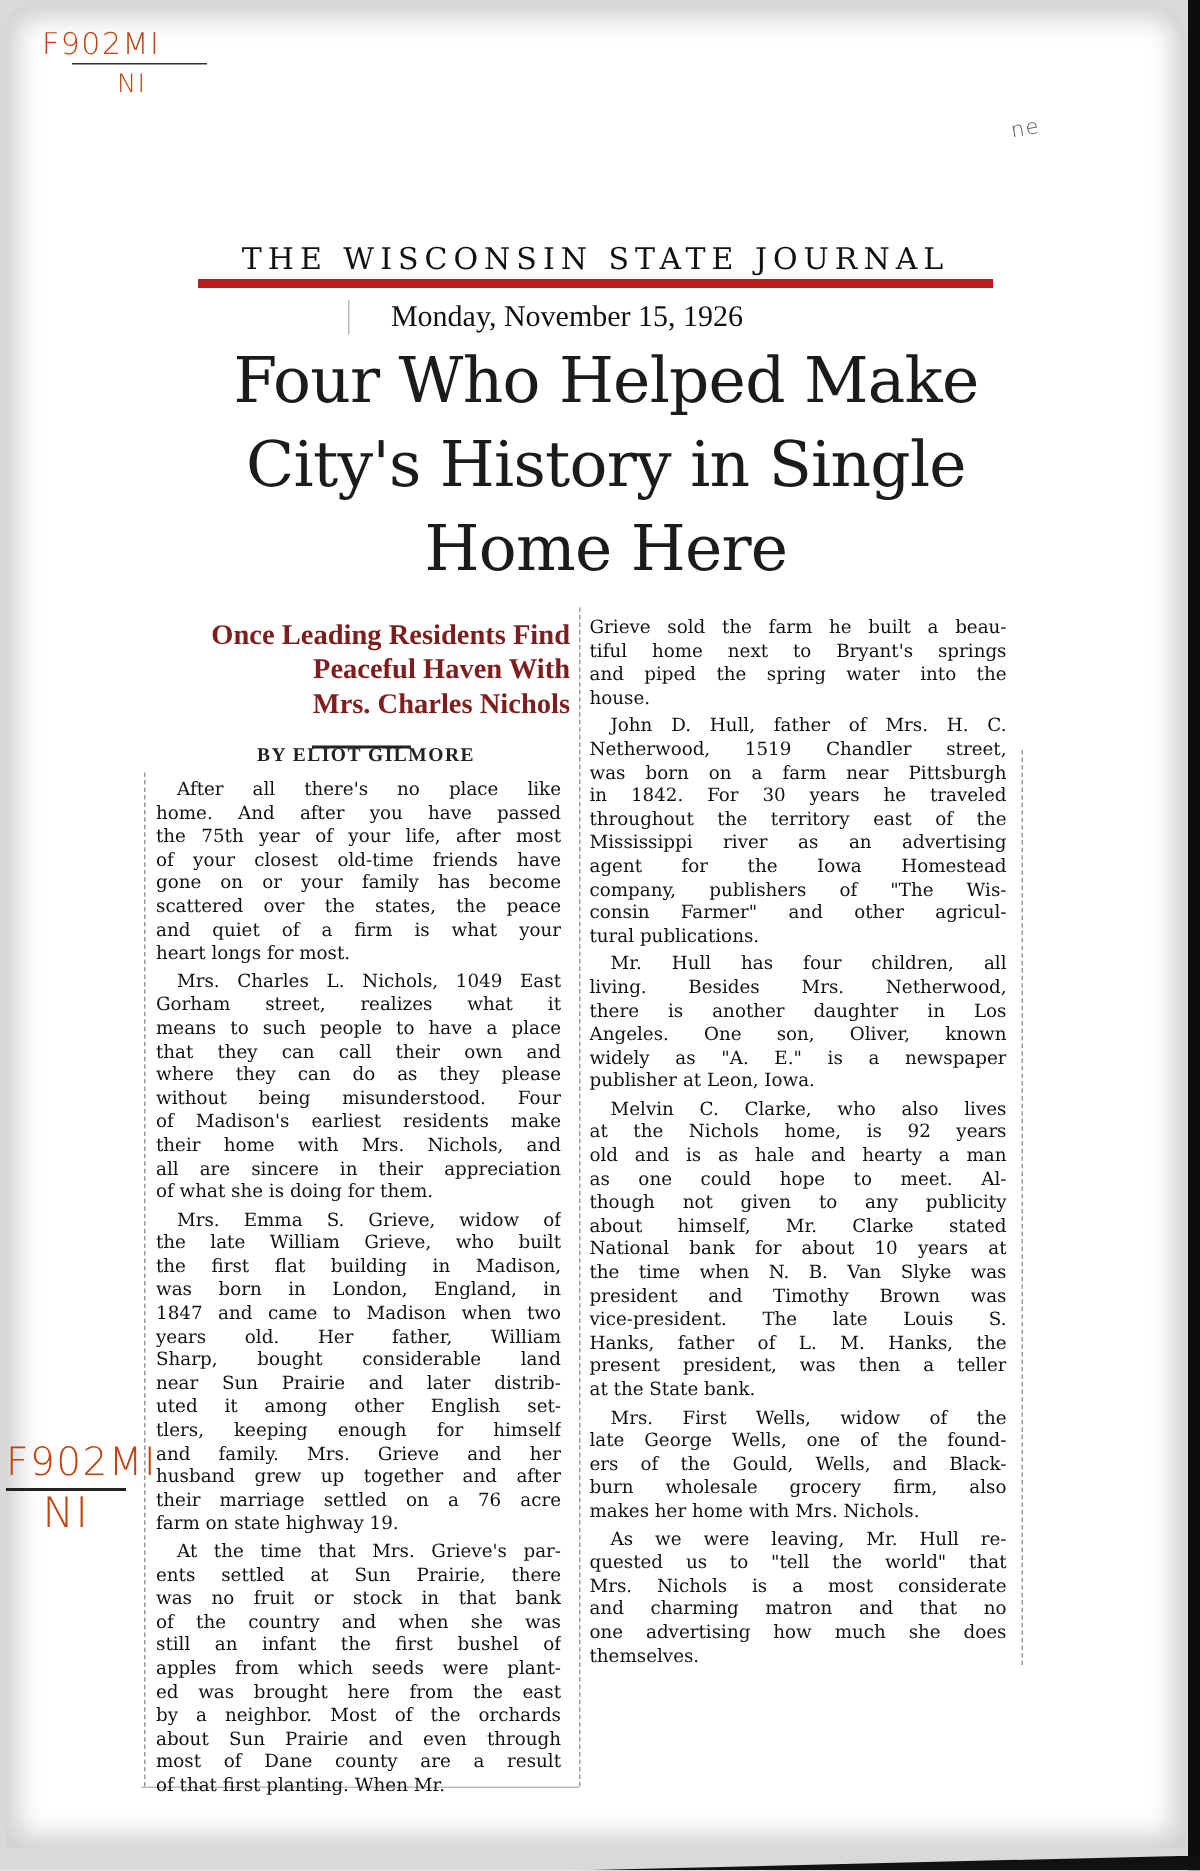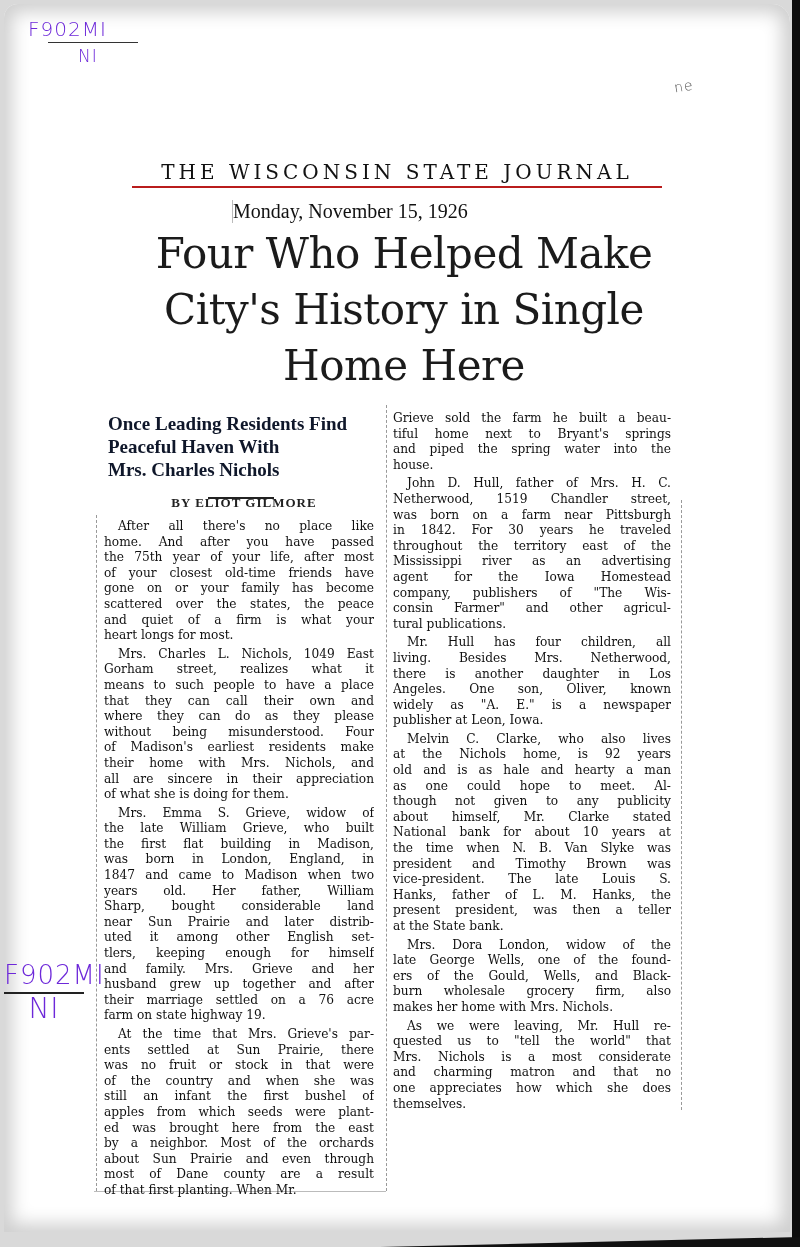--- a/index.html
+++ b/index.html
@@ -14,49 +14,49 @@
     box-shadow: inset 0 0 18px 8px #cfcfcf;
   }
   .right-edge {
     position: absolute; right: 0; top: 0; width: 8px; height: 1247px; background: #0d0d0d;
   }
   .bottom-edge {
     position: absolute; left: 380px; right: 0; bottom: 0; height: 10px; background: #111;
     clip-path: polygon(0 100%, 100% 0, 100% 100%);
   }
   .hand {
-    position: absolute; font-family: "DejaVu Sans", sans-serif; color: #6d28d9; font-weight: 300;
+    position: absolute; font-family: "DejaVu Sans", sans-serif; color: #c2410c; font-weight: 300;
     letter-spacing: 1px;
   }
   .hand-top { left: 28px; top: 18px; font-size: 20px; line-height: 22px; }
   .hand-top .line2 { display: block; padding-left: 30px; font-size: 17px; border-top: 1px solid #333; width: 60px; margin-left: 20px; margin-top: 2px; padding-top: 2px;}
   .hand-side { left: 4px; top: 960px; font-size: 26px; line-height: 30px; width: 80px; text-align: center;}
   .hand-side .num { display:block; border-bottom: 2px solid #222; padding-bottom: 2px; }
   .hand-side .sub { display:block; font-size: 28px; }
   .hand-mark { left: 674px; top: 78px; font-size: 14px; color:#555; transform: rotate(-10deg); }
 
   .masthead {
     position: absolute; left: 132px; top: 160px; width: 530px; text-align: center;
     font-family: "DejaVu Serif", serif; font-size: 20px; letter-spacing: 4px; color: #111;
-    border-bottom: 2px solid #b91c1c; padding-bottom: 2px;
+    border-bottom: 6px solid #b91c1c; padding-bottom: 2px;
   }
   .date {
-    position: absolute; left: 232px; top: 200px; width: 290px; text-align: left;
+    position: absolute; left: 232px; top: 200px; width: 290px; text-align: center;
     font-family: "Liberation Serif", serif; font-size: 20px; color: #111;
     border-left: 1px solid #bbb;
   }
   .headline {
     position: absolute; left: 104px; top: 226px; width: 600px;
     font-family: "DejaVu Serif", serif; font-weight: normal; color: #1b1b1b;
     text-align: center; font-size: 42px; line-height: 56px; letter-spacing: -0.5px;
   }
   .headline .hl-line { display: block; white-space: nowrap; }
   .subhead {
-    position: absolute; left: 108px; top: 412px; width: 272px; text-align: left;
-    font-family: "Liberation Serif", serif; font-weight: bold; font-size: 19px; line-height: 23px; color: #0f172a;
+    position: absolute; left: 108px; top: 412px; width: 272px; text-align: right;
+    font-family: "Liberation Serif", serif; font-weight: bold; font-size: 19px; line-height: 23px; color: #7f1d1d;
   }
   .rule {
     position: absolute; left: 208px; top: 497px; width: 66px; height: 2px; background: #222;
   }
   .byline {
     position: absolute; left: 108px; top: 495px; width: 272px; text-align: center;
     font-family: "Liberation Serif", serif; font-weight: bold; font-size: 13px; letter-spacing: 1px; color:#222;
   }
   .col {
     position: absolute; font-family: "DejaVu Serif", serif; font-size: 12.2px; line-height: 15.6px;
@@ -149,21 +149,21 @@
       <span class="ln">tlers, keeping enough for himself</span>
       <span class="ln">and family. Mrs. Grieve and her</span>
       <span class="ln">husband grew up together and after</span>
       <span class="ln">their marriage settled on a 76 acre</span>
       <span class="ln last">farm on state highway 19.</span>
     </p>
     <div class="gap"></div>
     <p>
       <span class="ln ind">At the time that Mrs. Grieve's par-</span>
       <span class="ln">ents settled at Sun Prairie, there</span>
-      <span class="ln">was no fruit or stock in that were</span>
+      <span class="ln">was no fruit or stock in that bank</span>
       <span class="ln">of the country and when she was</span>
       <span class="ln">still an infant the first bushel of</span>
       <span class="ln">apples from which seeds were plant-</span>
       <span class="ln">ed was brought here from the east</span>
       <span class="ln">by a neighbor. Most of the orchards</span>
       <span class="ln">about Sun Prairie and even through</span>
       <span class="ln">most of Dane county are a result</span>
       <span class="ln last">of that first planting. When Mr.</span>
     </p>
     <div class="gap"></div>
@@ -208,29 +208,29 @@
       <span class="ln">National bank for about 10 years at</span>
       <span class="ln">the time when N. B. Van Slyke was</span>
       <span class="ln">president and Timothy Brown was</span>
       <span class="ln">vice-president. The late Louis S.</span>
       <span class="ln">Hanks, father of L. M. Hanks, the</span>
       <span class="ln">present president, was then a teller</span>
       <span class="ln last">at the State bank.</span>
     </p>
     <div class="gap"></div>
     <p>
-      <span class="ln ind">Mrs. Dora London, widow of the</span>
+      <span class="ln ind">Mrs. First Wells, widow of the</span>
       <span class="ln">late George Wells, one of the found-</span>
       <span class="ln">ers of the Gould, Wells, and Black-</span>
       <span class="ln">burn wholesale grocery firm, also</span>
       <span class="ln last">makes her home with Mrs. Nichols.</span>
     </p>
     <div class="gap"></div>
     <p>
       <span class="ln ind">As we were leaving, Mr. Hull re-</span>
       <span class="ln">quested us to "tell the world" that</span>
       <span class="ln">Mrs. Nichols is a most considerate</span>
       <span class="ln">and charming matron and that no</span>
-      <span class="ln">one appreciates how which she does</span>
+      <span class="ln">one advertising how much she does</span>
       <span class="ln last">themselves.</span>
     </p>
     <div class="gap"></div>
   </div>
 
 </body></html>

